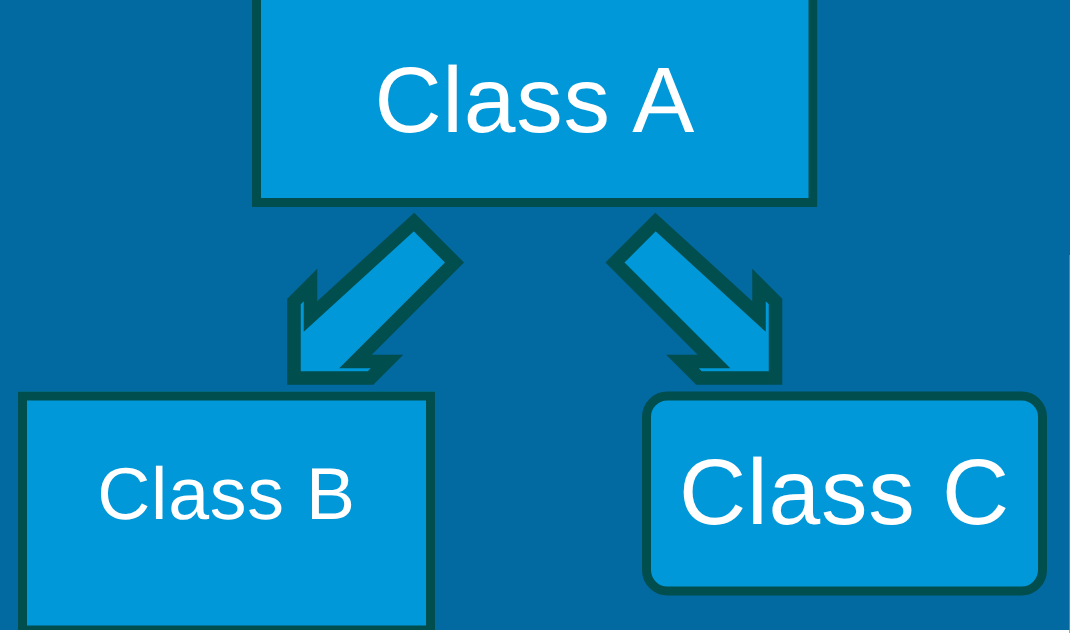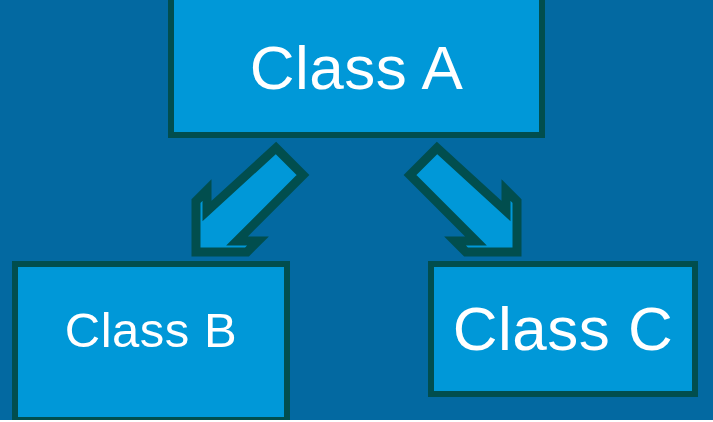--- a/index.html
+++ b/index.html
@@ -50,20 +50,21 @@
     width: 278px;
     height: 162px;
     font-size: 49px;
   }
   #node-c {
     left: 428px;
     top: 261px;
     width: 270px;
     height: 136px;
     font-size: 62px;
+    border-radius: 17px;
   }
   #node-b .node-label {
     position: relative;
     top: -12px;
   }
   .edge-layer {
     position: absolute;
     left: 0;
     top: 0;
     width: 713px;

